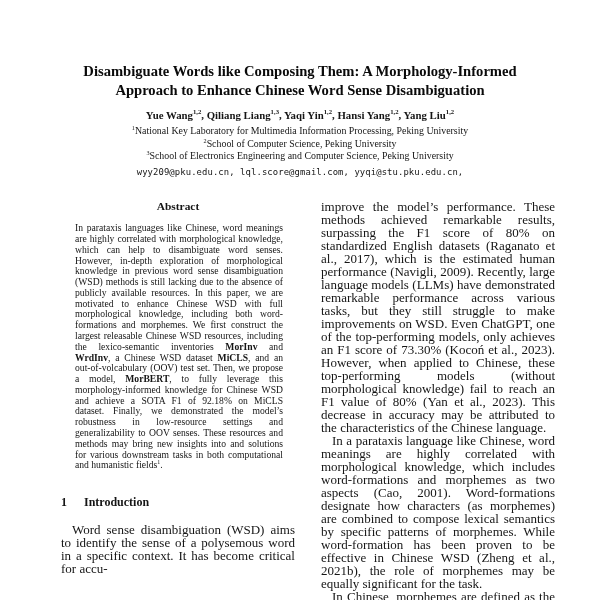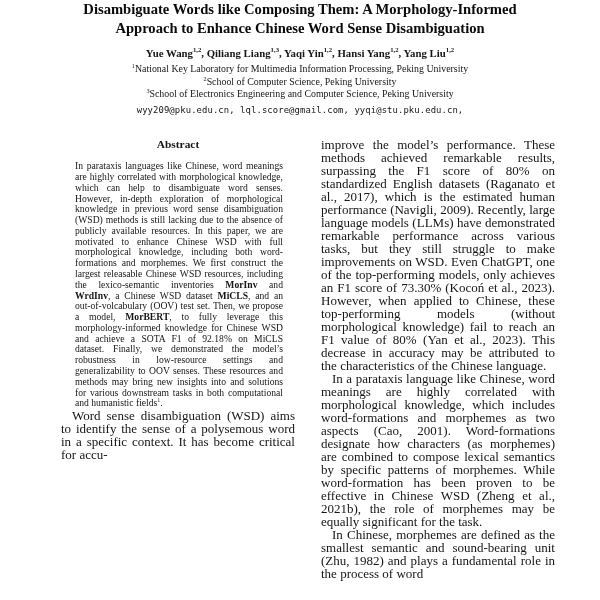--- a/index.html
+++ b/index.html
@@ -5,21 +5,21 @@
   * { margin: 0; padding: 0; box-sizing: border-box; }
   html, body { background: #ffffff; }
   .page {
     width: 600px; height: 600px;
     background: #ffffff;
     color: #151515;
     font-family: "Liberation Serif", serif;
     overflow: hidden;
     position: relative;
   }
-  .header { text-align: center; }
+  .header { text-align: center; padding-top: 62px; }
   .title { font-weight: bold; font-size: 14.6px; line-height: 19px; color: #0a0a0a; }
   .authors { margin-top: 8px; font-weight: bold; font-size: 10.8px; line-height: 14px; }
   sup { font-size: 0.62em; vertical-align: super; line-height: 0; }
   .affils { margin-top: 3px; }
   .affil { font-size: 9.9px; line-height: 12.6px; }
   .emails { margin-top: 3px; font-family: "DejaVu Sans Mono", monospace; font-size: 8.9px; line-height: 12.4px; letter-spacing: 0.1px; }
   .columns { display: flex; gap: 26px; padding: 0 61px; margin-top: 22px; align-items: flex-start; }
   .col { width: 234px; flex: 0 0 234px; }
   .abstract-heading { text-align: center; font-weight: bold; font-size: 11.4px; margin-bottom: 11px; }
   .abstract-body {
@@ -53,20 +53,23 @@
     </div>
   </div>
 
   <div class="columns">
 
     <div class="col">
       <div>
         <div class="abstract-heading">Abstract</div>
         <div class="abstract-body"><span>In parataxis languages like Chinese, word meanings are highly correlated with morphological knowledge, which can help to disambiguate word senses. However, in-depth exploration of morphological knowledge in previous word sense disambiguation (WSD) methods is still lacking due to the absence of publicly available resources. In this paper, we are motivated to enhance Chinese WSD with full morphological knowledge, including both word-formations and morphemes. We first construct the largest releasable Chinese WSD resources, including the lexico-semantic inventories </span><span style="font-weight: bold;">MorInv</span><span> and </span><span style="font-weight: bold;">WrdInv</span><span>, a Chinese WSD dataset </span><span style="font-weight: bold;">MiCLS</span><span>, and an out-of-volcabulary (OOV) test set. Then, we propose a model, </span><span style="font-weight: bold;">MorBERT</span><span>, to fully leverage this morphology-informed knowledge for Chinese WSD and achieve a SOTA F1 of 92.18% on MiCLS dataset. Finally, we demonstrated the model’s robustness in low-resource settings and generalizability to OOV senses. These resources and methods may bring new insights into and solutions for various downstream tasks in both computational and humanistic fields</span><sup>1</sup><span>.</span></div>
       </div>
+      <div class="section-heading">
+        <span class="section-number">1</span><span>Introduction</span>
+      </div>
       <div class="body-par indent">Word sense disambiguation (WSD) aims to identify the sense of a polysemous word in a specific context. It has become critical for accu-</div>
     </div>
 
     <div class="col">
       <div class="body-par">improve the model’s performance. These methods achieved remarkable results, surpassing the F1 score of 80% on standardized English datasets (Raganato et al., 2017), which is the estimated human performance (Navigli, 2009). Recently, large language models (LLMs) have demonstrated remarkable performance across various tasks, but they still struggle to make improvements on WSD. Even ChatGPT, one of the top-performing models, only achieves an F1 score of 73.30% (Kocoń et al., 2023). However, when applied to Chinese, these top-performing models (without morphological knowledge) fail to reach an F1 value of 80% (Yan et al., 2023). This decrease in accuracy may be attributed to the characteristics of the Chinese language.</div>
       <div class="body-par indent">In a parataxis language like Chinese, word meanings are highly correlated with morphological knowledge, which includes word-formations and morphemes as two aspects (Cao, 2001). Word-formations designate how characters (as morphemes) are combined to compose lexical semantics by specific patterns of morphemes. While word-formation has been proven to be effective in Chinese WSD (Zheng et al., 2021b), the role of morphemes may be equally significant for the task.</div>
       <div class="body-par indent">In Chinese, morphemes are defined as the smallest semantic and sound-bearing unit (Zhu, 1982) and plays a fundamental role in the process of word</div>
     </div>
 
   </div>

